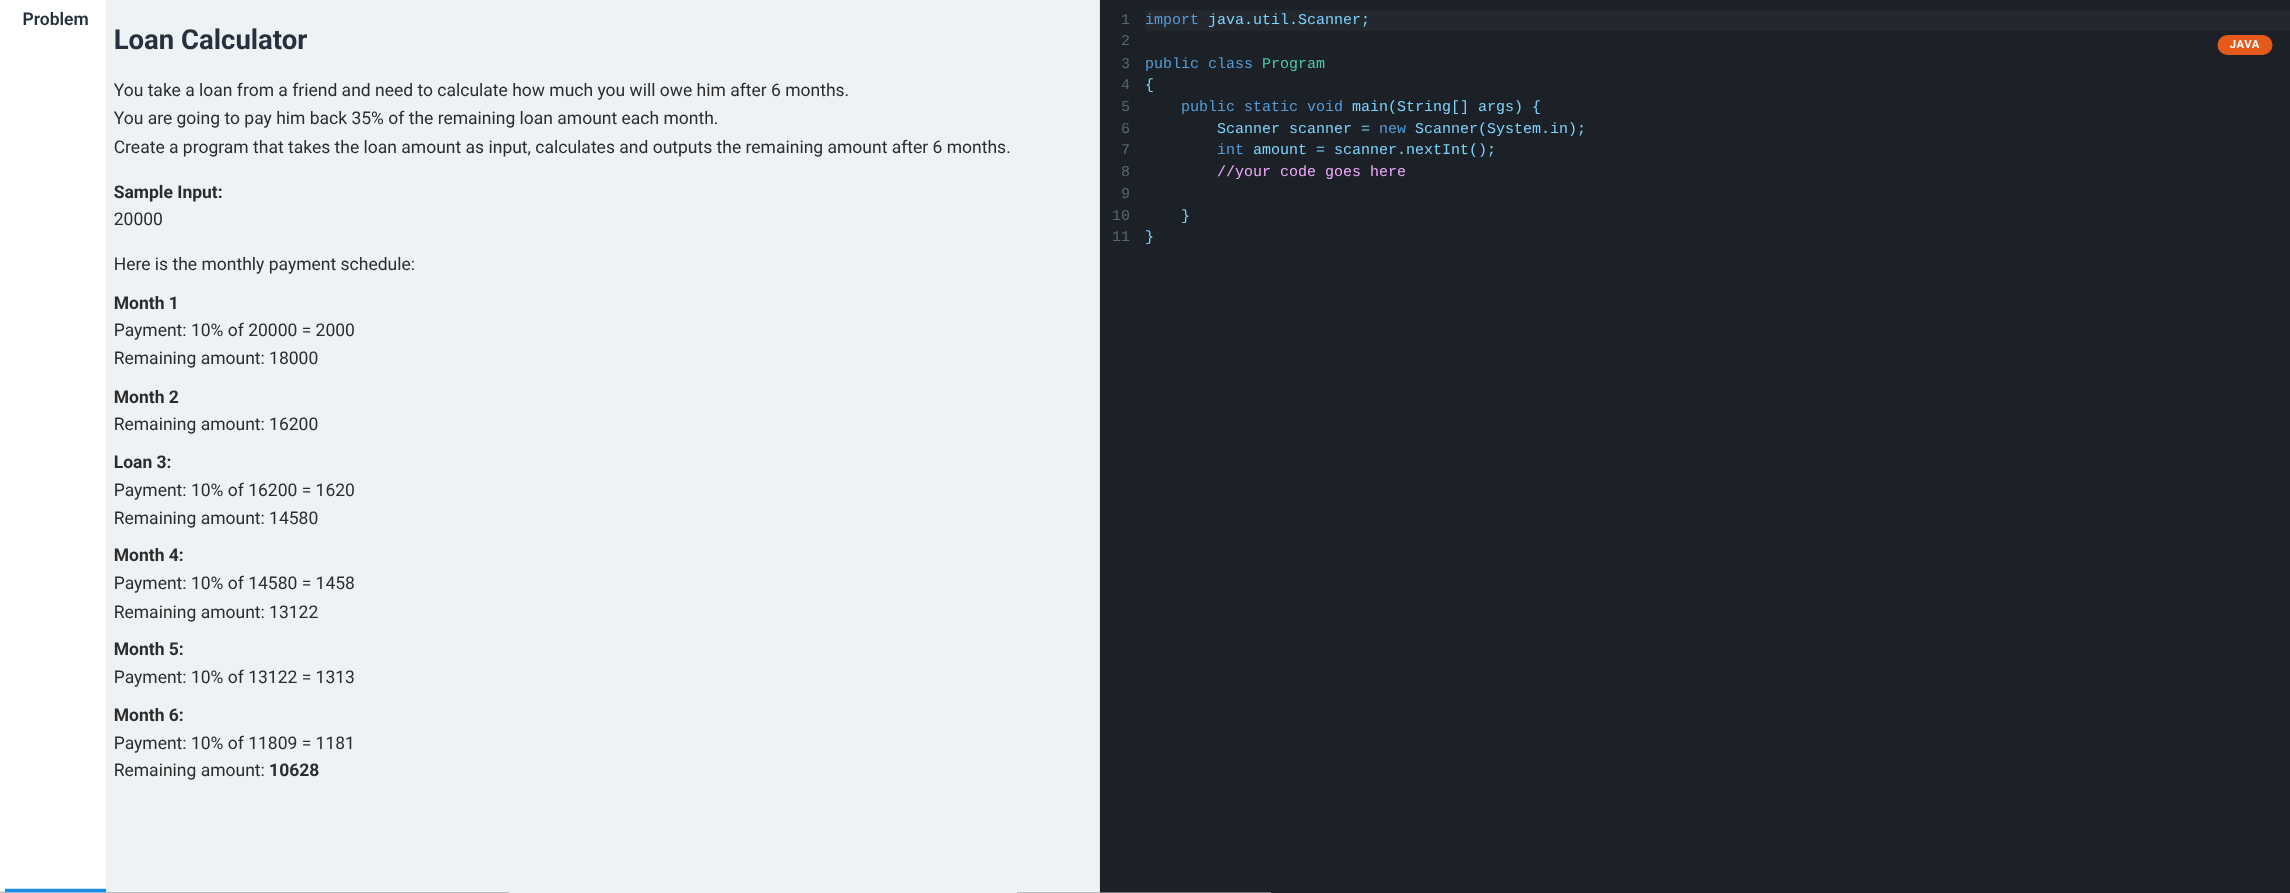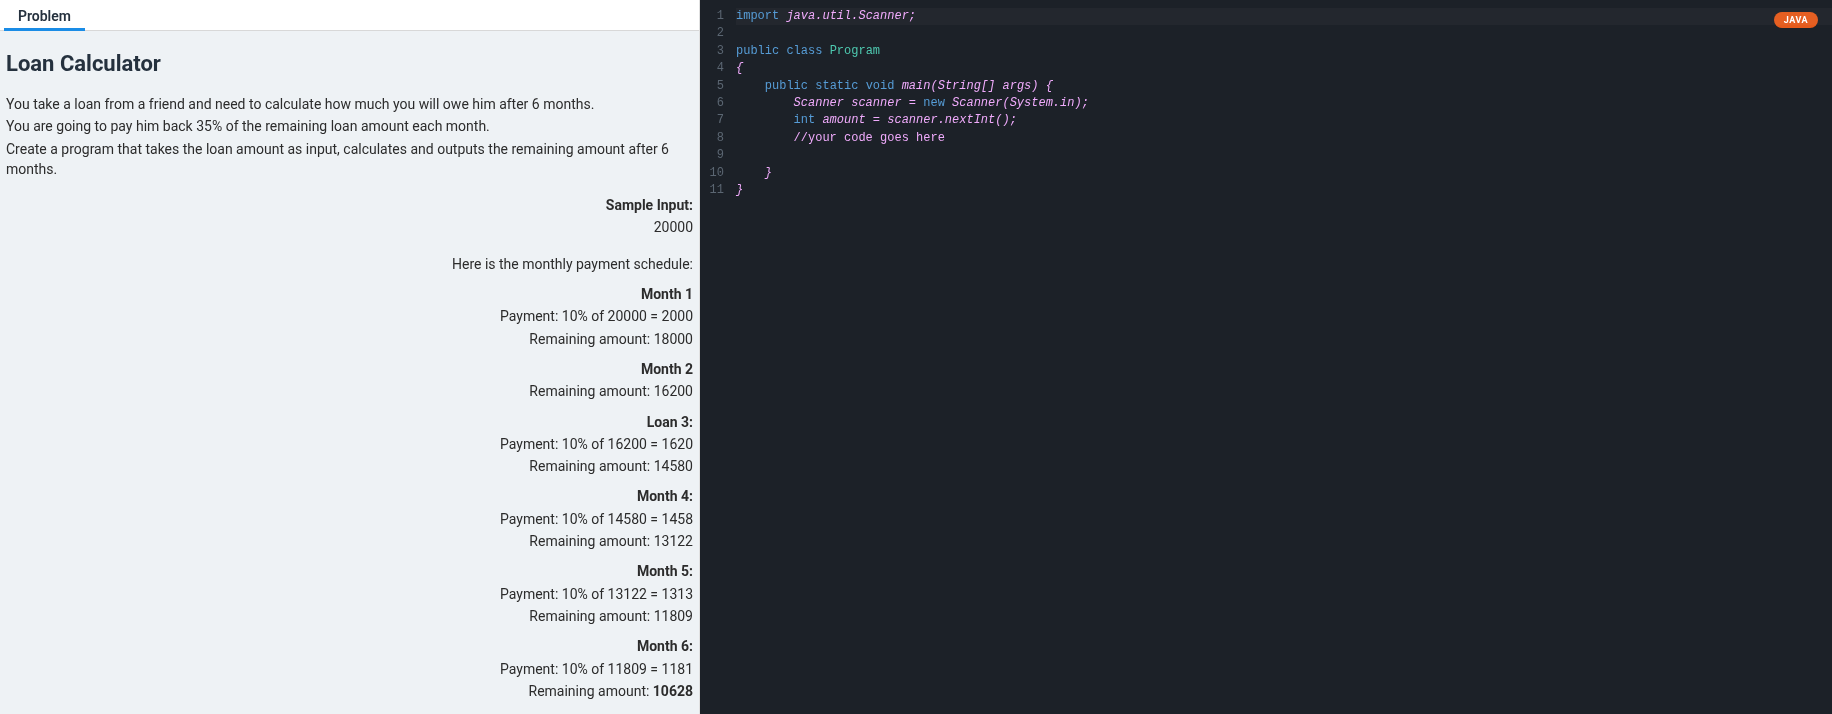--- a/index.html
+++ b/index.html
@@ -7,24 +7,24 @@
   font-family: -apple-system, BlinkMacSystemFont, "Segoe UI", Roboto, Helvetica, Arial, sans-serif;
   font-size: 14px;
   color: #2c2c2c;
   background: #ffffff;
   width: 1832px;
   height: 714px;
   overflow: hidden;
   display: flex;
 }
 .left-panel {
-  width: 700px;
+  width: 880px;
   height: 100%;
   display: flex;
-  flex-direction: column;
+  flex-direction: row;
   border-right: 1px solid #e0e0e0;
   background: #ffffff;
 }
 .tabs {
   display: flex;
   border-bottom: 1px solid #d8d8d8;
   background: #ffffff;
   padding-left: 4px;
 }
 .tab {
@@ -59,33 +59,33 @@
   font-weight: 700;
   margin-bottom: 18px;
   color: #25313e;
 }
 .desc p, .desc div {
   font-size: 14px;
   line-height: 1.45;
   color: #2c2c2c;
   margin-bottom: 2px;
 }
-.block { margin-top: 16px; text-align: right; }
+.block { margin-top: 16px; }
 .bold { font-weight: 700; }
 .month-item { margin-top: 10px; }
 .right-panel {
   flex: 1;
   height: 100%;
   background: #1c2128;
   position: relative;
   display: flex;
 }
 .lang-badge {
   position: absolute;
-  top: 12px;
+  top: 28px;
   right: 14px;
   background: #e55a1b;
   color: #ffffff;
   font-size: 9px;
   font-weight: 700;
   padding: 3px 10px;
   border-radius: 10px;
   letter-spacing: 0.5px;
 }
 .editor {
@@ -110,21 +110,21 @@
   color: #c9d1d9;
   position: relative;
 }
 .code .line { height: 17.4px; }
 .code .hl-line {
   background: rgba(255,255,255,0.03);
 }
 .tok-kw { color: #569cd6; }
 .tok-type { color: #4ec9b0; }
 .tok-com { color: #f0abfc; }
-.tok-plain { color: #f0abfc; font-style: italic; }
+.tok-plain { color: #7dd3fc; }
 </style>
 </head>
 <body>
 
 <div class="left-panel">
   <div class="tabs">
     <div class="tab active">Problem</div>
   </div>
   <div class="problem-scroll">
     <div class="problem-body">
@@ -149,21 +149,20 @@
               <div class="bold month-item">Month 2</div>
               <div>Remaining amount: 16200</div>
               <div class="bold month-item">Loan 3:</div>
               <div>Payment: 10% of 16200 = 1620</div>
               <div>Remaining amount: 14580</div>
               <div class="bold month-item">Month 4:</div>
               <div>Payment: 10% of 14580 = 1458</div>
               <div>Remaining amount: 13122</div>
               <div class="bold month-item">Month 5:</div>
               <div>Payment: 10% of 13122 = 1313</div>
-              <div>Remaining amount: 11809</div>
               <div class="bold month-item">Month 6:</div>
               <div>Payment: 10% of 11809 = 1181</div>
               <div><span>Remaining amount: </span><span class="bold">10628</span></div>
             </div>
         </div>
 
       </div>
     </div>
   </div>
 </div>

